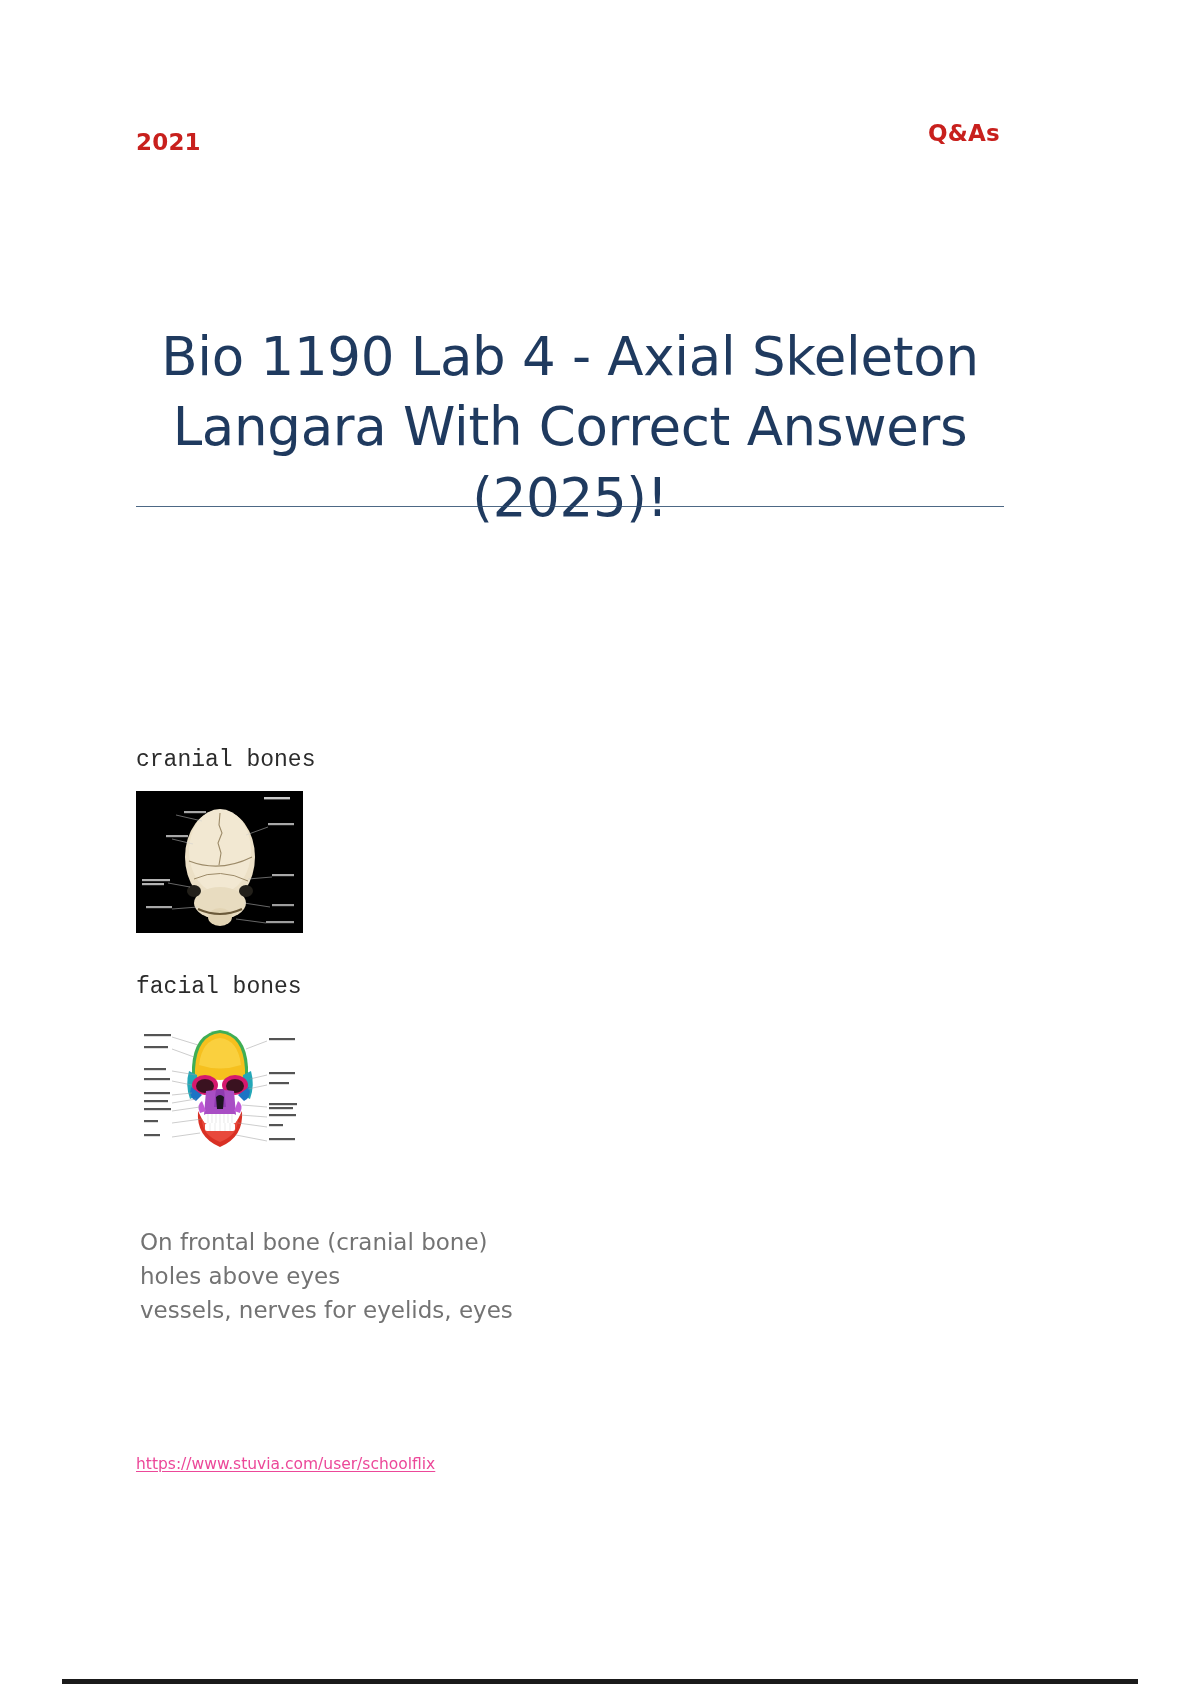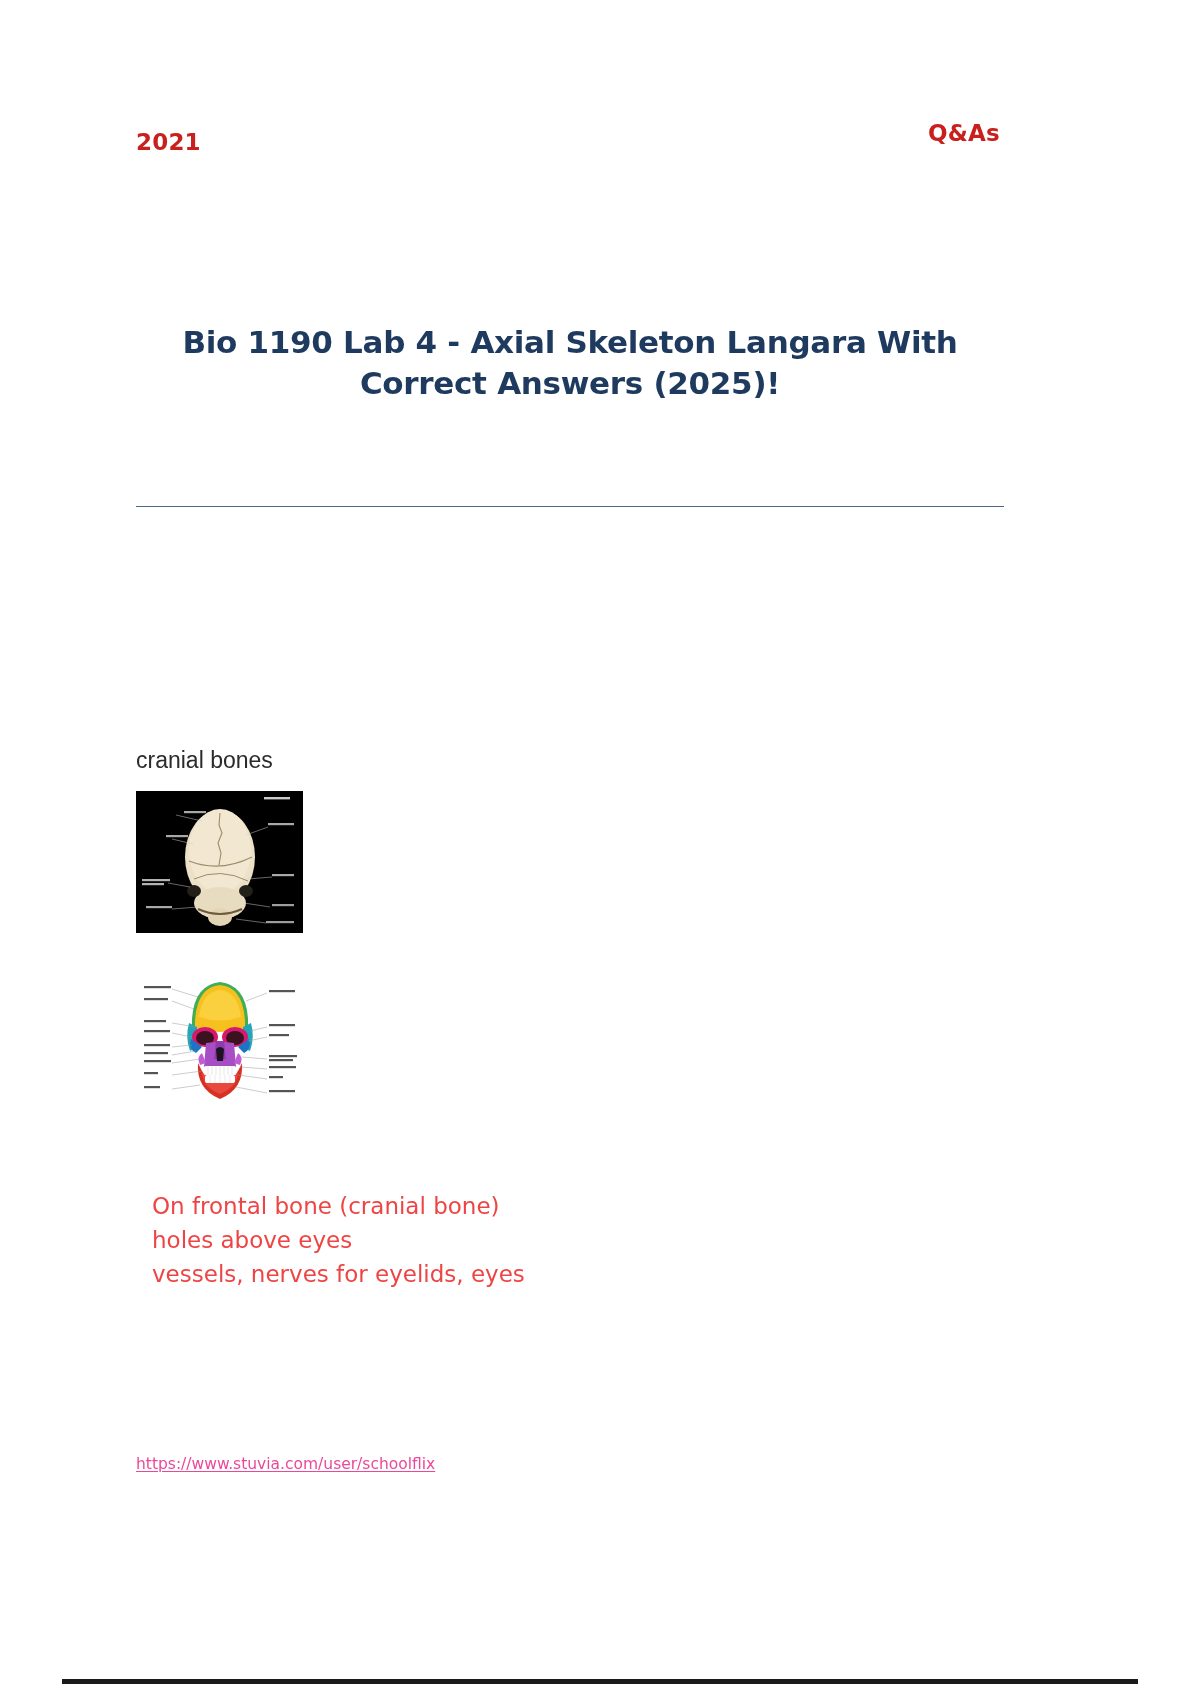--- a/index.html
+++ b/index.html
@@ -46,22 +46,22 @@
   .title-wrap {
     position: absolute;
     left: 135px;
     top: 322px;
     width: 870px;
     text-align: center;
   }
   .doc-title {
     margin: 0;
     font-family: "DejaVu Sans", sans-serif;
-    font-weight: 700;
-    font-size: 31px;
+    font-weight: 400;
+    font-size: 53px;
     line-height: 1.33;
     color: #1f3a5f;
     letter-spacing: -0.3px;
   }
   .title-rule {
     position: absolute;
     left: 136px;
     top: 506px;
     width: 868px;
     height: 1px;
@@ -70,32 +70,32 @@
   }
 
   
   .content {
     position: absolute;
     left: 136px;
     top: 744px;
     width: 880px;
   }
   .qa-term {
-    font-family: Liberation Sans, sans-serif;
+    font-family: Liberation Mono, monospace;
     font-size: 23px;
     line-height: 1.45;
     color: #2b2b2b;
     margin: 0 0 14px 0;
   }
   .qa-answer {
     font-family: "DejaVu Sans", sans-serif;
     font-size: 23px;
     line-height: 1.48;
-    color: #ef4444;
-    margin: 16px;
+    color: #737373;
+    margin: 4px;
     white-space: pre-line;
   }
   .gap-sm { height: 22px; }
   .gap-md { height: 34px; }
 
   
   .figure {
     position: relative;
     width: 167px;
     height: 142px;
@@ -189,20 +189,21 @@
             <rect x="130" y="130" width="28" height="2.2" opacity="0.7"></rect>
             <rect x="128" y="6" width="26" height="2.4" opacity="0.9"></rect>
           </g>
         </svg>
       </div>
     </div>
 
     <div class="gap-md"></div>
 
     <div>
+      <p class="qa-term">facial bones</p>
 
       <div class="figure facial">
         <svg class="fig-svg" viewBox="0 0 167 142" preserveAspectRatio="none">
           <rect x="0" y="0" width="167" height="142" fill="#ffffff"></rect>
 
           <path d="M56 48 Q58 14 84 11 Q110 14 112 48 L112 60 L56 60 Z" fill="#3fae54"></path>
 
           <path d="M59 50 Q61 16 84 14 Q107 16 109 50 L109 58 Q84 64 59 58 Z" fill="#f6c01e"></path>
           <path d="M63 46 Q66 21 84 19 Q102 21 105 46 Q84 53 63 46 Z" fill="#fbd64a" opacity="0.75"></path>
 

